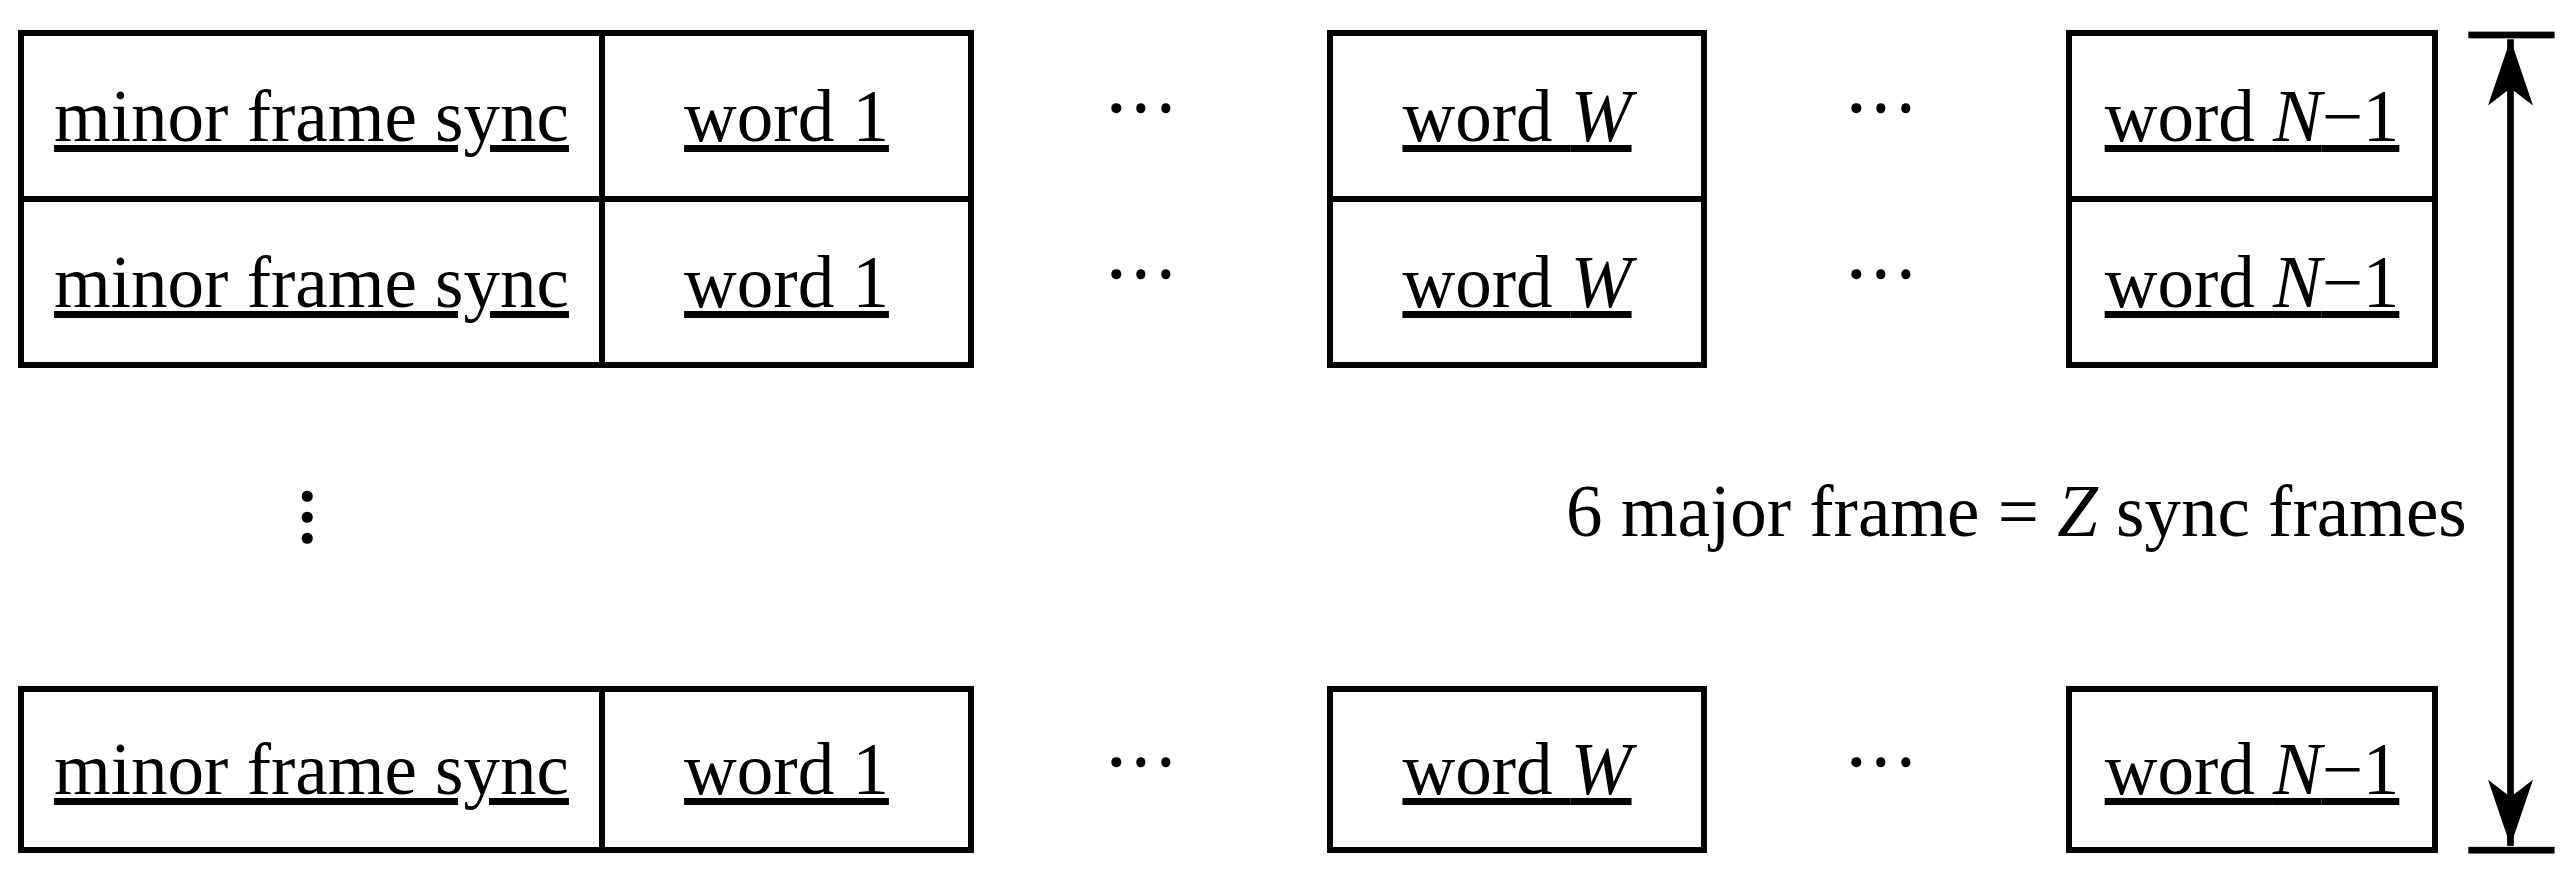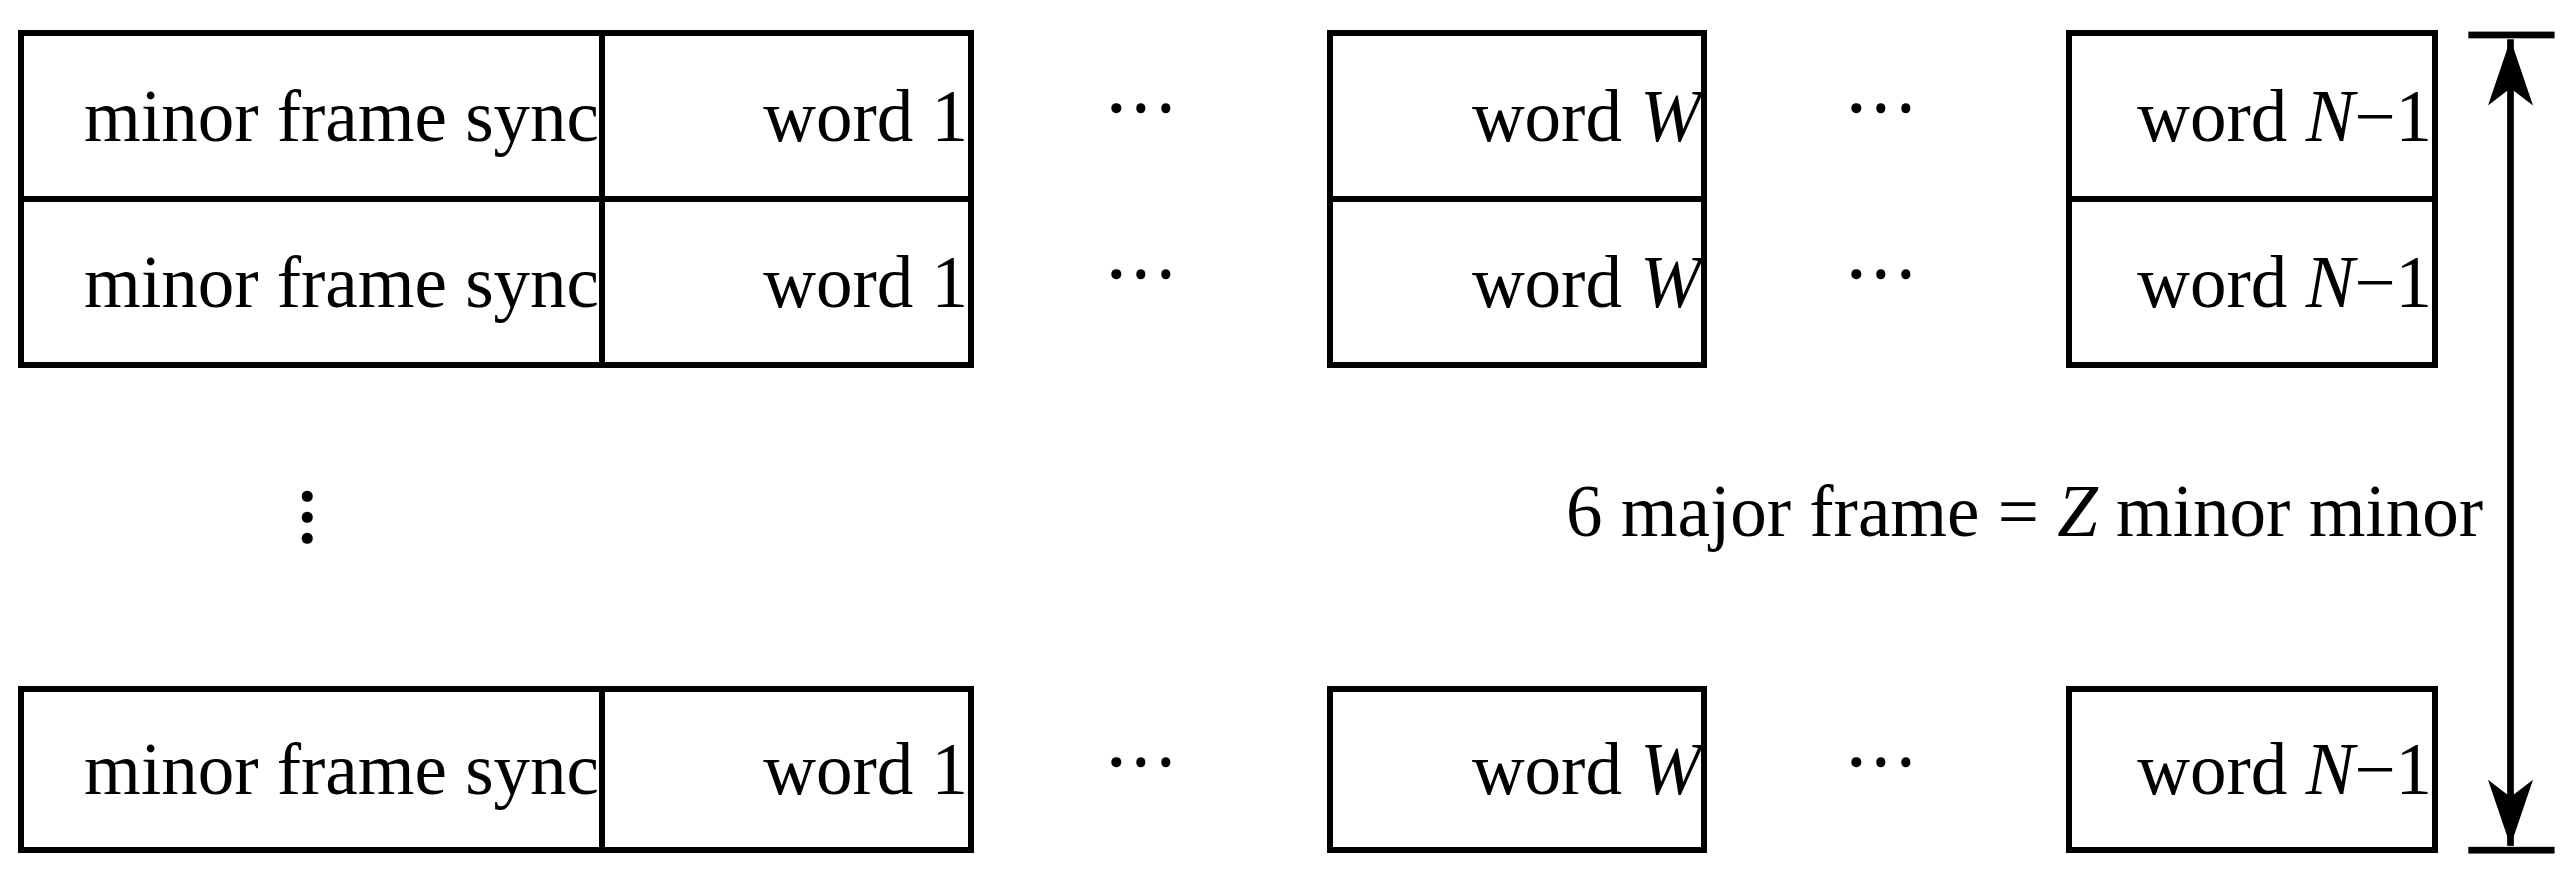--- a/index.html
+++ b/index.html
@@ -19,24 +19,25 @@
   .blk {
     position: absolute;
     box-sizing: border-box;
     border: 6.7px solid #000000;
     display: grid;
     background: #ffffff;
   }
   .cell {
     display: flex;
     align-items: center;
-    justify-content: flex-end;
+    justify-content: center;
     font-size: 73px;
     line-height: 1;
     box-sizing: border-box;
+    text-decoration: underline;
   }
   .cell .t { white-space: pre; }
   .it { font-style: italic; }
   .bb { border-bottom: 6.7px solid #000000; }
   .br { border-right: 6.7px solid #000000; }
   .hdots {
     position: absolute;
     display: flex;
     gap: 15.3px;
     transform: translate(-50%, -50%);
@@ -165,21 +166,21 @@
       <span class="dot"></span>
   </div>
 
   <div class="vdots" style="left:307px; top:517px;">
     <span class="dot"></span>
       <span class="dot"></span>
       <span class="dot"></span>
   </div>
 
   <div class="annotation">
-    <span>6 major frame = </span><span class="it">Z</span><span> minor minor</span>
+    <span>6 major frame = </span><span class="it">Z</span><span> sync frames</span>
   </div>
 
   <svg class="arrow-svg" viewBox="0 0 120 928" xmlns="http://www.w3.org/2000/svg">
 
     <rect x="16" y="33" width="90" height="7" fill="#000000"></rect>
 
     <rect x="16" y="884" width="90" height="7" fill="#000000"></rect>
 
     <rect x="56.5" y="41" width="7" height="842" fill="#000000"></rect>
 

